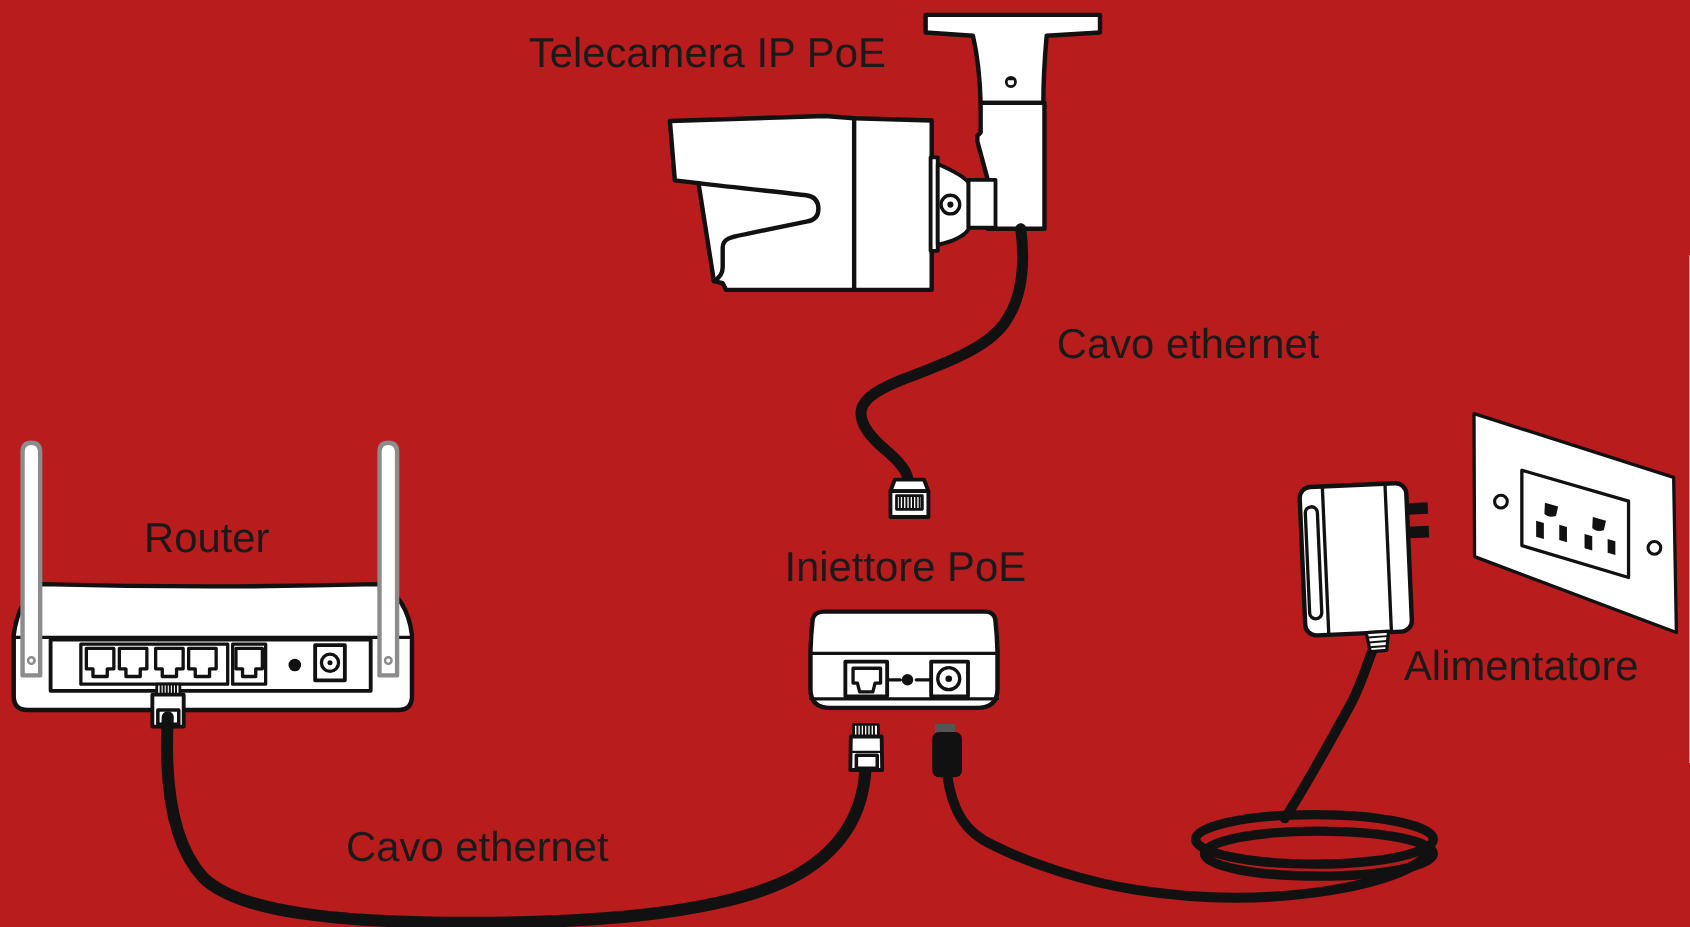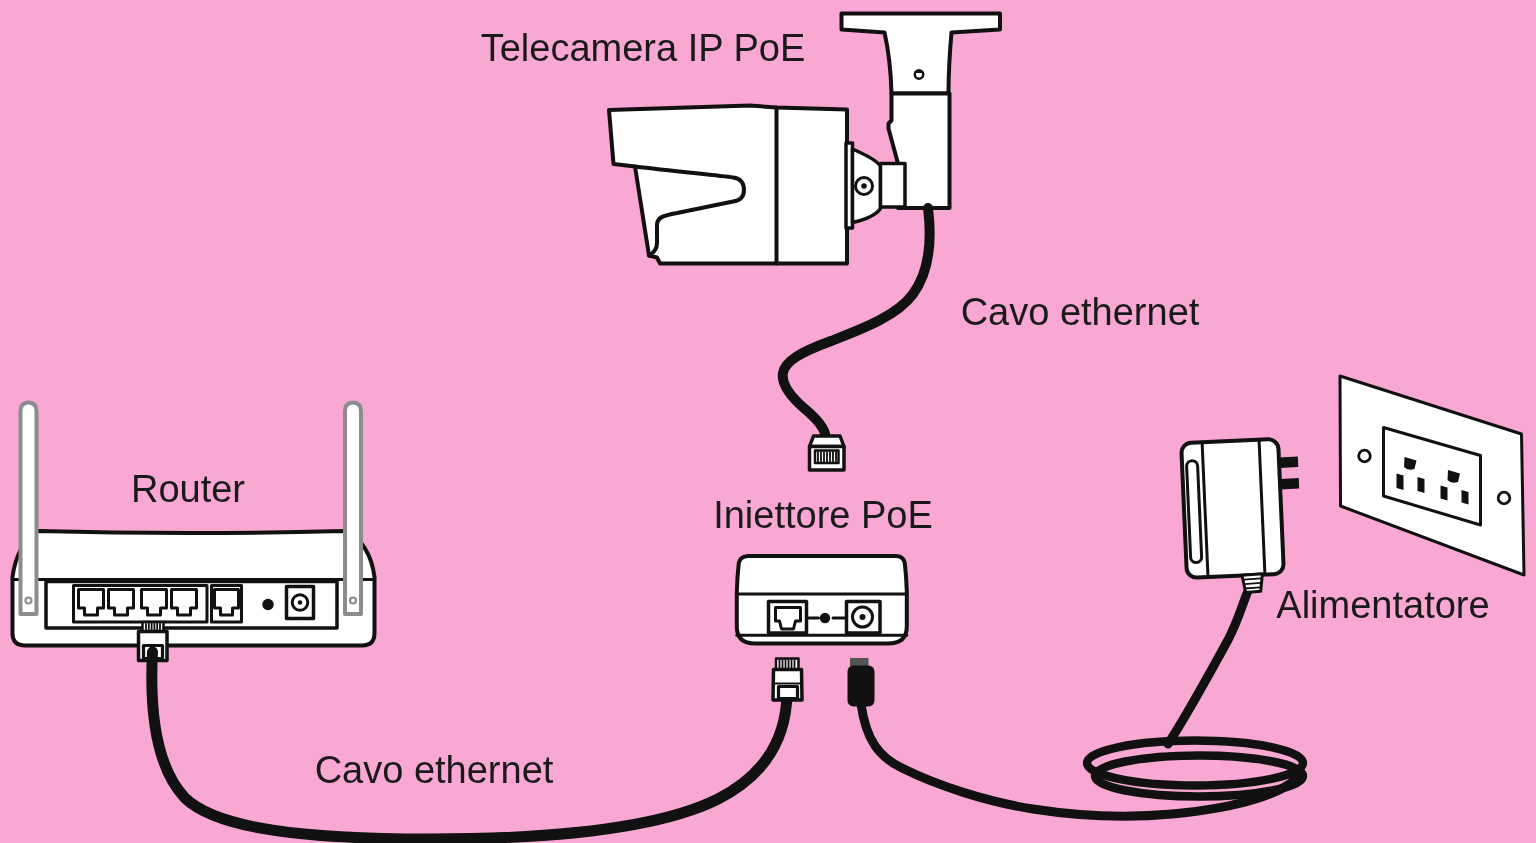--- a/index.html
+++ b/index.html
@@ -1,16 +1,16 @@
 <!DOCTYPE html>
 <html><head>
 <meta charset="utf-8">
 <style>
   html,body{margin:0;padding:0;background:#ffffff;}
-  .stage{position:relative;width:1536px;height:843px;background:#f9a8d4;overflow:hidden;
+  .stage{position:relative;width:1536px;height:843px;background:#b91c1c;overflow:hidden;
          font-family:"Liberation Sans", sans-serif;}
   svg{position:absolute;left:0;top:0;}
   .lbl{font-family:"Liberation Sans", sans-serif;font-size:38px;fill:#1a1a1a;text-anchor:middle;}
   .ln{stroke:#111111;fill:none;stroke-linecap:round;stroke-linejoin:round;}
   .wf{stroke:#111111;fill:#ffffff;stroke-linejoin:round;}
   .blk{fill:#111111;stroke:none;}
   .cable{stroke:#111111;fill:none;stroke-linecap:round;stroke-linejoin:round;}
   .ant{stroke:#8c8c8c;fill:#ffffff;stroke-linejoin:round;}
 </style>
 </head>

